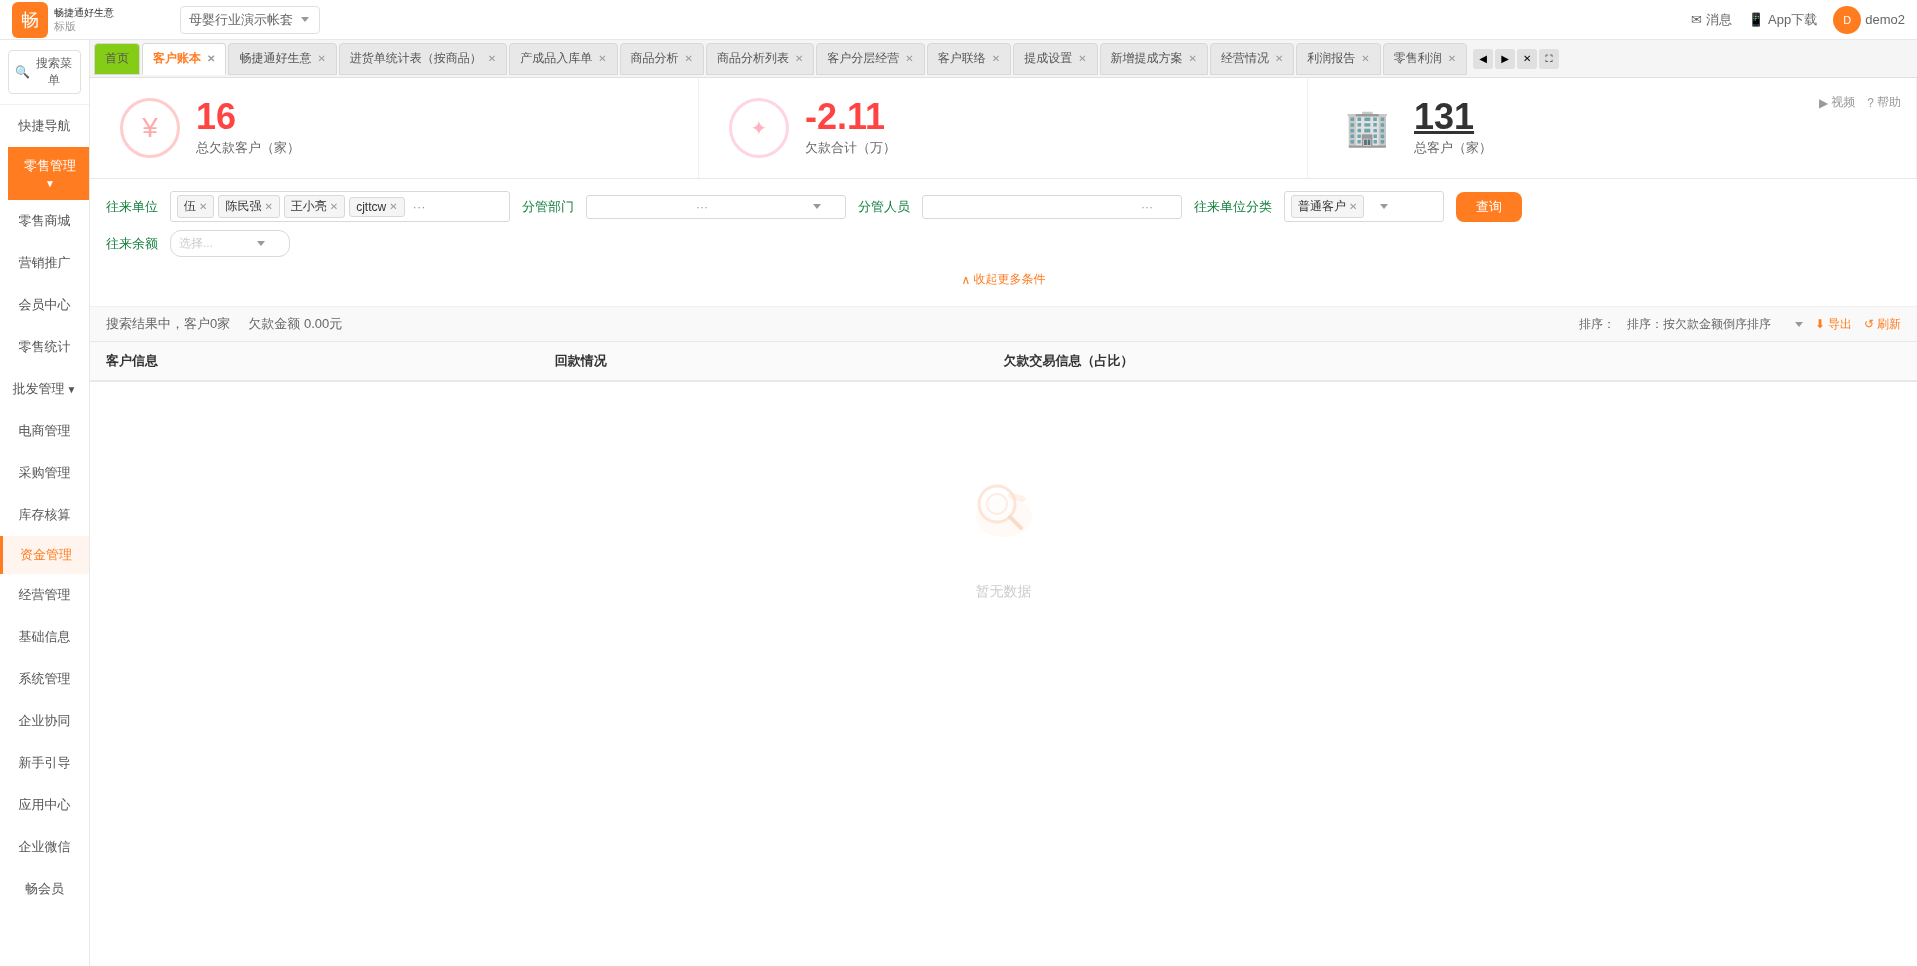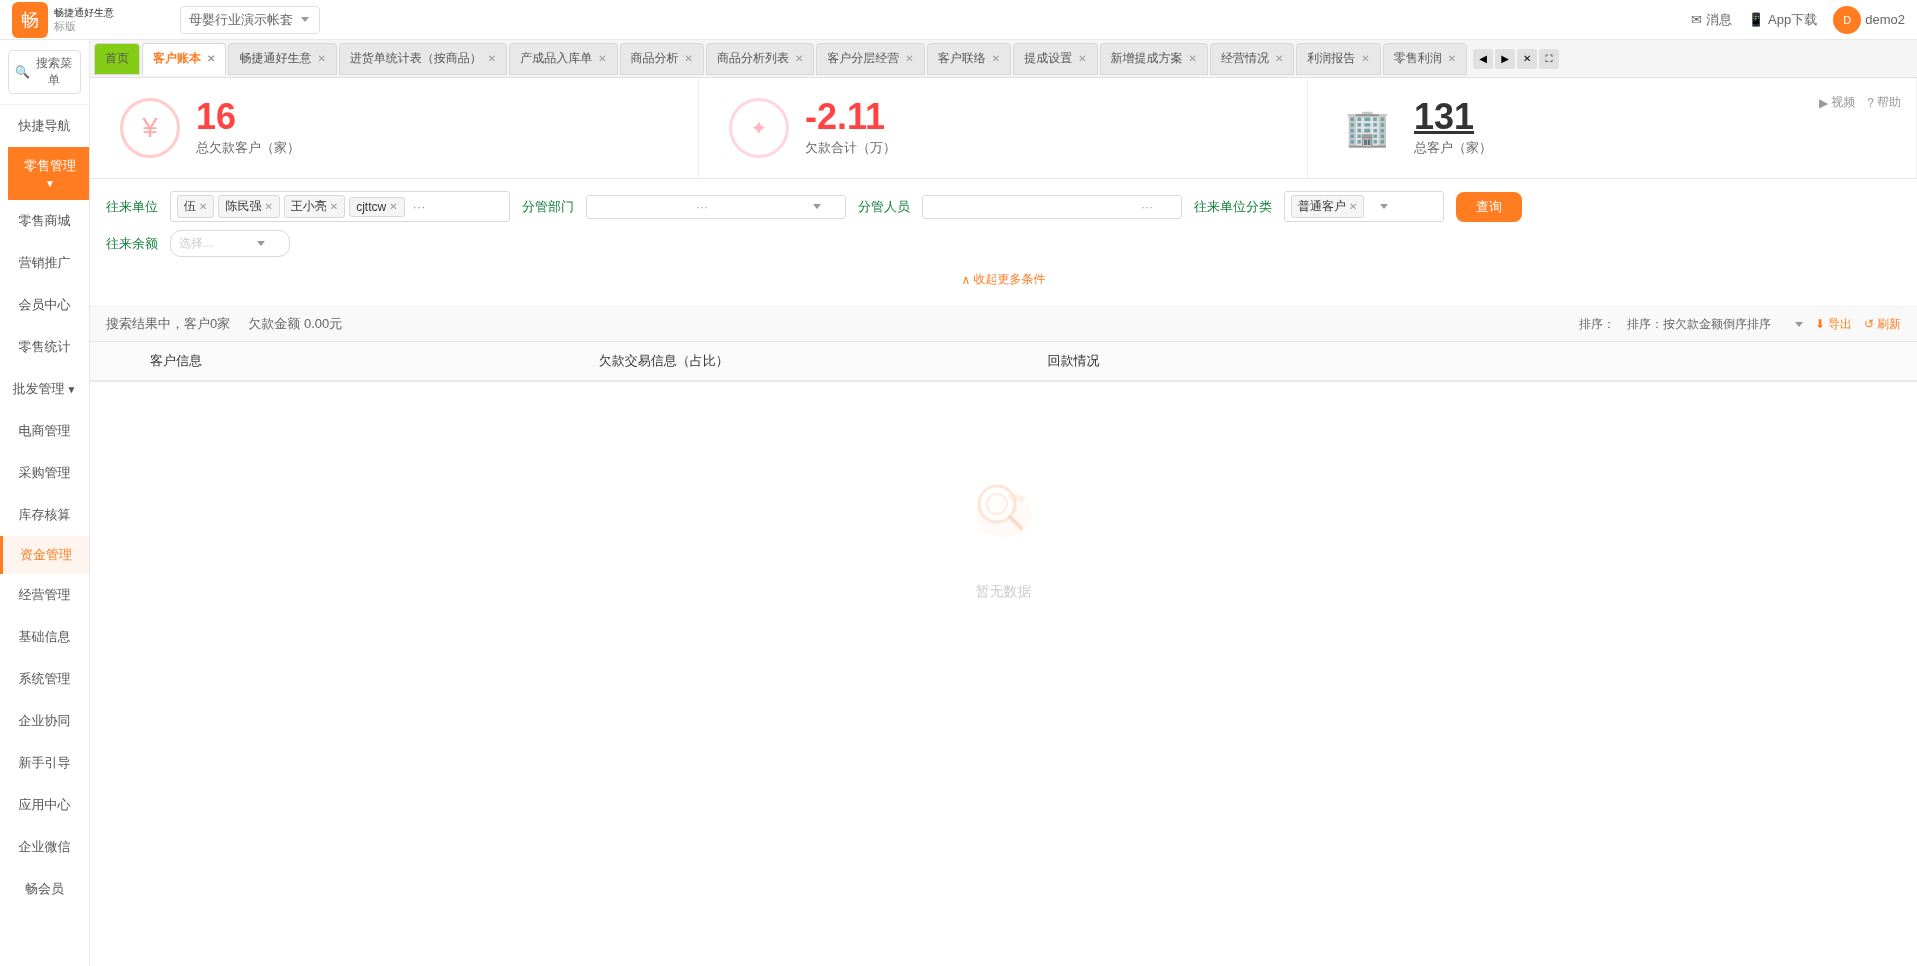--- a/index.html
+++ b/index.html
@@ -70,21 +70,21 @@
 
     
     .result-bar { background: #f9f9f9; padding: 8px 16px; border-bottom: 1px solid #e8e8e8; display: flex; align-items: center; justify-content: space-between; }
     .result-info { font-size: 13px; color: #666; }
     .result-actions { display: flex; align-items: center; gap: 12px; font-size: 12px; color: #666; }
     .result-action-btn { display: flex; align-items: center; gap: 3px; cursor: pointer; color: #ff7c21; }
 
     
     .table-container { flex: 1; background: #fff; }
     .table-header { display: grid; grid-template-columns: 2fr 2fr 2fr 2fr; padding: 10px 16px; background: #fafafa; border-bottom: 2px solid #e8e8e8; }
-    .table-col-header { font-size: 13px; font-weight: normal; color: #333; margin-left: 44px; }
+    .table-col-header { font-size: 13px; font-weight: bold; color: #333; }
     .empty-state { display: flex; flex-direction: column; align-items: center; justify-content: center; padding: 80px 20px; color: #ccc; }
     .empty-icon { font-size: 80px; margin-bottom: 12px; opacity: 0.4; }
     .empty-text { font-size: 14px; color: #ccc; }
 
     
     .icon-circle-red { width: 60px; height: 60px; border-radius: 50%; border: 3px solid #ffcccc; display: flex; align-items: center; justify-content: center; color: #ffaaaa; font-size: 28px; }
     .icon-circle-pink { width: 60px; height: 60px; border-radius: 50%; border: 3px solid #ffd5e0; display: flex; align-items: center; justify-content: center; color: #ffb3c1; font-size: 24px; }
     .icon-building { width: 60px; height: 60px; display: flex; align-items: center; justify-content: center; color: #b3d4f5; font-size: 36px; }
 
     .chevron-down { display: inline-block; width: 0; height: 0; border-left: 4px solid transparent; border-right: 4px solid transparent; border-top: 5px solid #999; margin-left: 4px; }
@@ -385,22 +385,22 @@
             <div class="result-action-btn">
               <span>↺</span>
               <span>刷新</span>
             </div>
           </div>
         </div>
 
         <div class="table-container">
           <div class="table-header">
             <div class="table-col-header">客户信息</div>
+            <div class="table-col-header">回款情况</div>
             <div class="table-col-header">欠款交易信息（占比）</div>
-            <div class="table-col-header">回款情况</div>
           </div>
           <div class="empty-state">
             <div class="empty-icon">
               
               <svg width="90" height="90" viewBox="0 0 90 90" fill="none" xmlns="http://www.w3.org/2000/svg">
                 <ellipse cx="45" cy="55" rx="28" ry="20" fill="#fde8d8" opacity="0.6"></ellipse>
                 <circle cx="38" cy="42" r="18" stroke="#f5a87a" stroke-width="3" fill="white" opacity="0.7"></circle>
                 <line x1="51" y1="55" x2="62" y2="66" stroke="#f5a87a" stroke-width="4" stroke-linecap="round"></line>
                 <circle cx="38" cy="42" r="10" stroke="#f5a87a" stroke-width="2" fill="none" opacity="0.5"></circle>
                 <rect x="50" y="30" width="18" height="6" rx="3" fill="#f5a87a" opacity="0.4" transform="rotate(15 50 30)"></rect>

